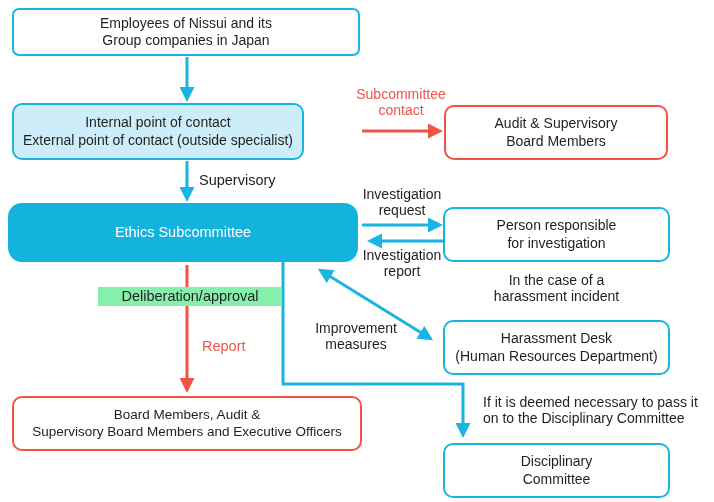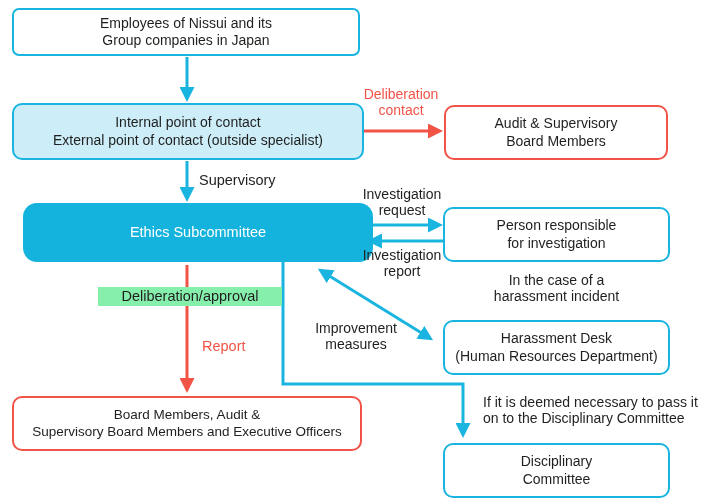--- a/index.html
+++ b/index.html
@@ -20,23 +20,23 @@
     border-radius:10px;
     text-align:center;
     font-size:14px;line-height:1.24;
     color:#1f1f1f;
   }
   .box.cyan{border:2.5px solid #19b5e0;}
   .box.red{border:2.5px solid #f15347;}
   .box.fill-light{background:#cdeef8;}
   .box.solid{background:#14b3dd;border:none;border-radius:14px;color:#ffffff;font-size:14.5px;}
   .b-employees{left:12px;top:8px;width:348px;height:48px;border-radius:7px;}
-  .b-contact{left:12px;top:103px;width:352px;height:57px;}
+  .b-contact{left:12px;top:103px;width:292px;height:57px;}
   .b-audit{left:444px;top:105px;width:224px;height:55px;}
-  .b-ethics{left:23px;top:203px;width:350px;height:59px;}
+  .b-ethics{left:8px;top:203px;width:350px;height:59px;}
   .b-investigator{left:443px;top:207px;width:227px;height:55px;}
   .b-harassment{left:443px;top:320px;width:227px;height:55px;}
   .b-board{left:12px;top:396px;width:350px;height:55px;font-size:13.5px;}
   .b-disciplinary{left:443px;top:443px;width:227px;height:55px;}
   .lbl{position:absolute;font-size:14px;line-height:1.16;color:#1f1f1f;white-space:nowrap;}
   .lbl.center{text-align:center;white-space:normal;}
   .lbl.redtxt{color:#f15347;}
   .l-whistleblowing{left:199px;top:71px;font-size:14.5px;}
   .l-notification{left:199px;top:172px;font-size:14.5px;}
   .l-simultaneous{left:353px;top:86px;width:96px;}
@@ -106,21 +106,21 @@
     <span>Supervisory Board Members and Executive Officers</span>
   </div>
 
   <div class="box cyan b-disciplinary">
     <span>Disciplinary</span>
     <span>Committee</span>
   </div>
 
 
   <div class="lbl center redtxt l-simultaneous">
-    <span>Deliberation</span><br>
+    <span>Subcommittee</span><br>
     <span>contact</span>
   </div>
 
   <div class="lbl l-notification">Supervisory</div>
 
   <div class="lbl center l-invrequest">
     <span>Investigation</span><br>
     <span>request</span>
   </div>
 

